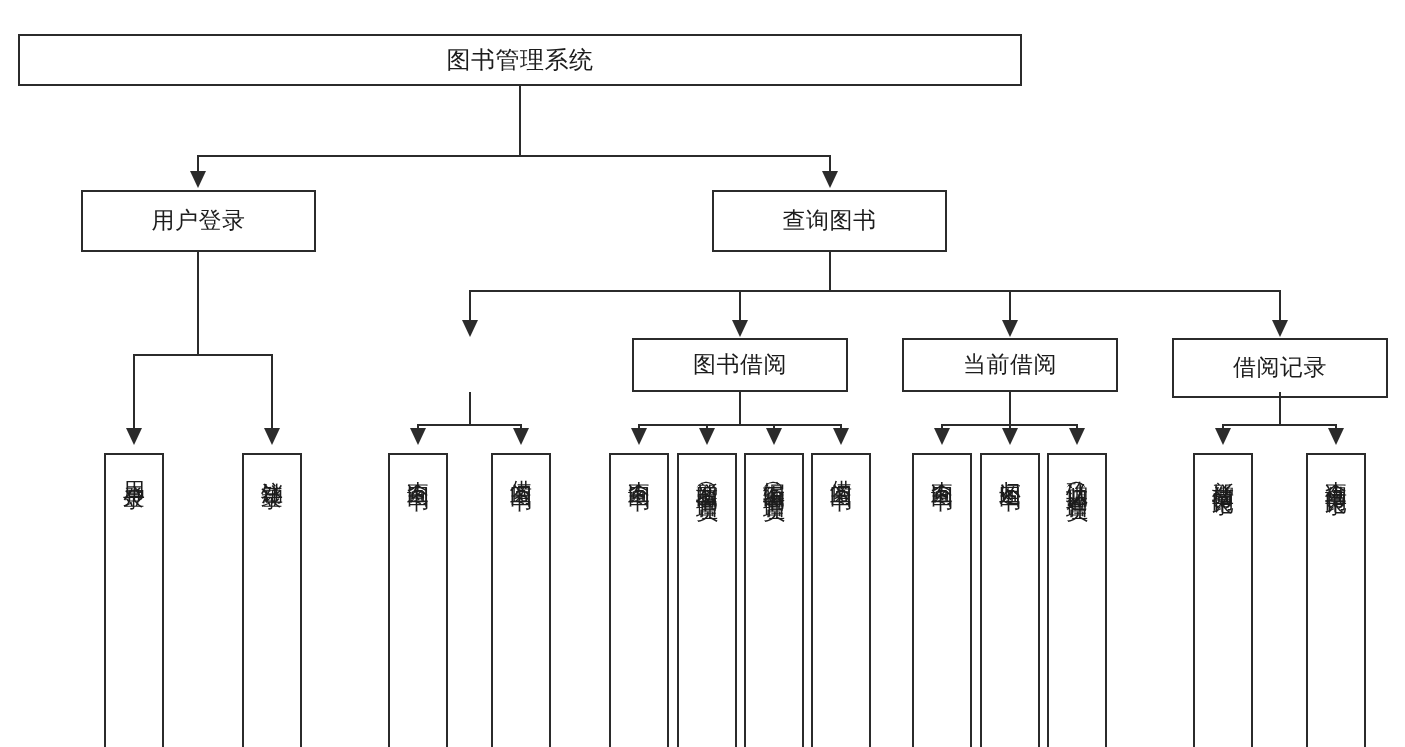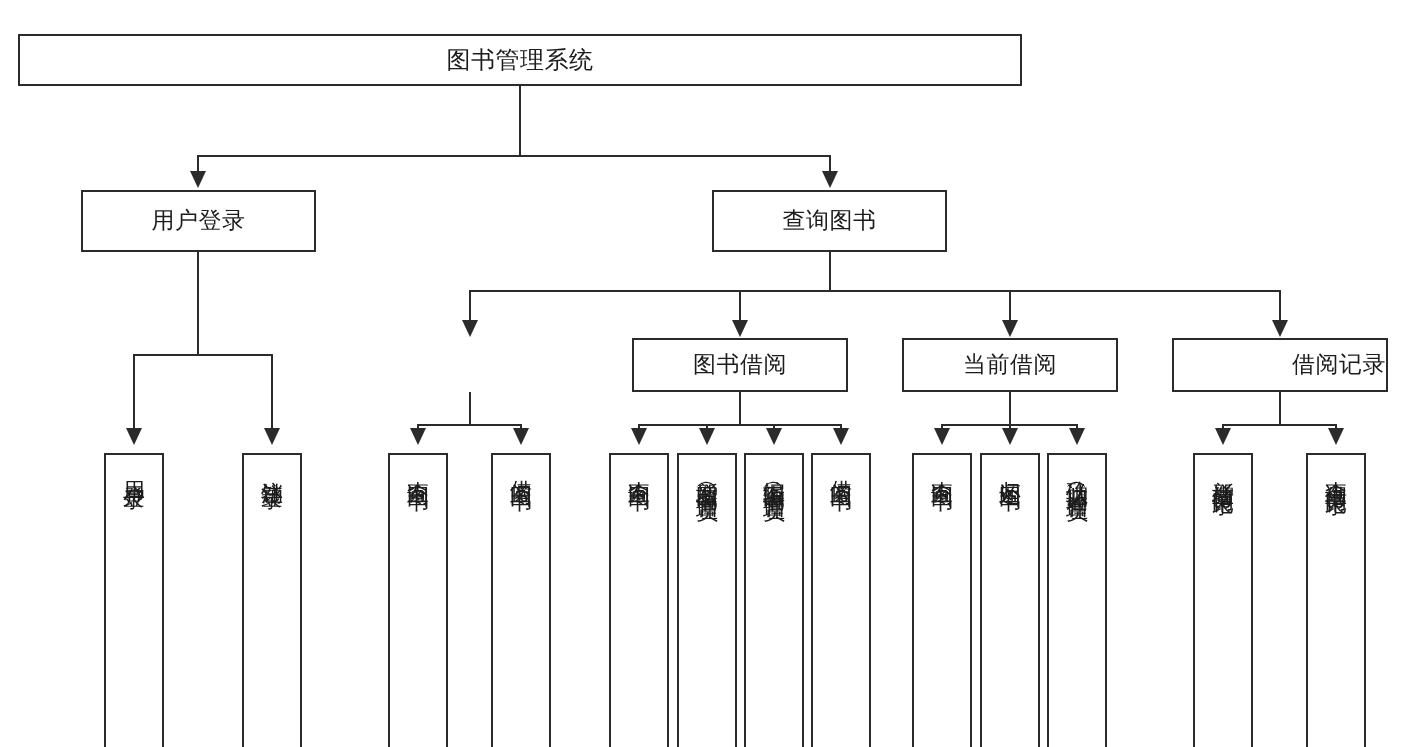--- a/index.html
+++ b/index.html
@@ -124,21 +124,21 @@
   <div class="arrow" style="left:1002px; top:300px;"></div>
   <div class="vline" style="left:1279px; top:270px; width:2px; height:32px;"></div>
   <div class="arrow" style="left:1272px; top:300px;"></div>
 
   <div class="node horiz" style="left:632px; top:318px; width:216px; height:54px;">
     <span class="label">图书借阅</span>
   </div>
   <div class="node horiz" style="left:902px; top:318px; width:216px; height:54px;">
     <span class="label">当前借阅</span>
   </div>
-  <div class="node horiz" style="left:1172px; top:318px; width:216px; height:54px;justify-content:flex-end;">
+  <div class="node horiz" style="left:1172px; top:318px; width:216px; height:60px;">
     <span class="label">借阅记录</span>
   </div>
 
   <div class="vline" style="left:469px; top:372px; width:2px; height:34px;"></div>
   <div class="hline" style="left:417px; top:404px; width:105px; height:2px;"></div>
   <div class="vline" style="left:417px; top:404px; width:2px; height:6px;"></div>
   <div class="arrow" style="left:410px; top:408px;"></div>
   <div class="vline" style="left:520px; top:404px; width:2px; height:6px;"></div>
   <div class="arrow" style="left:513px; top:408px;"></div>
 

